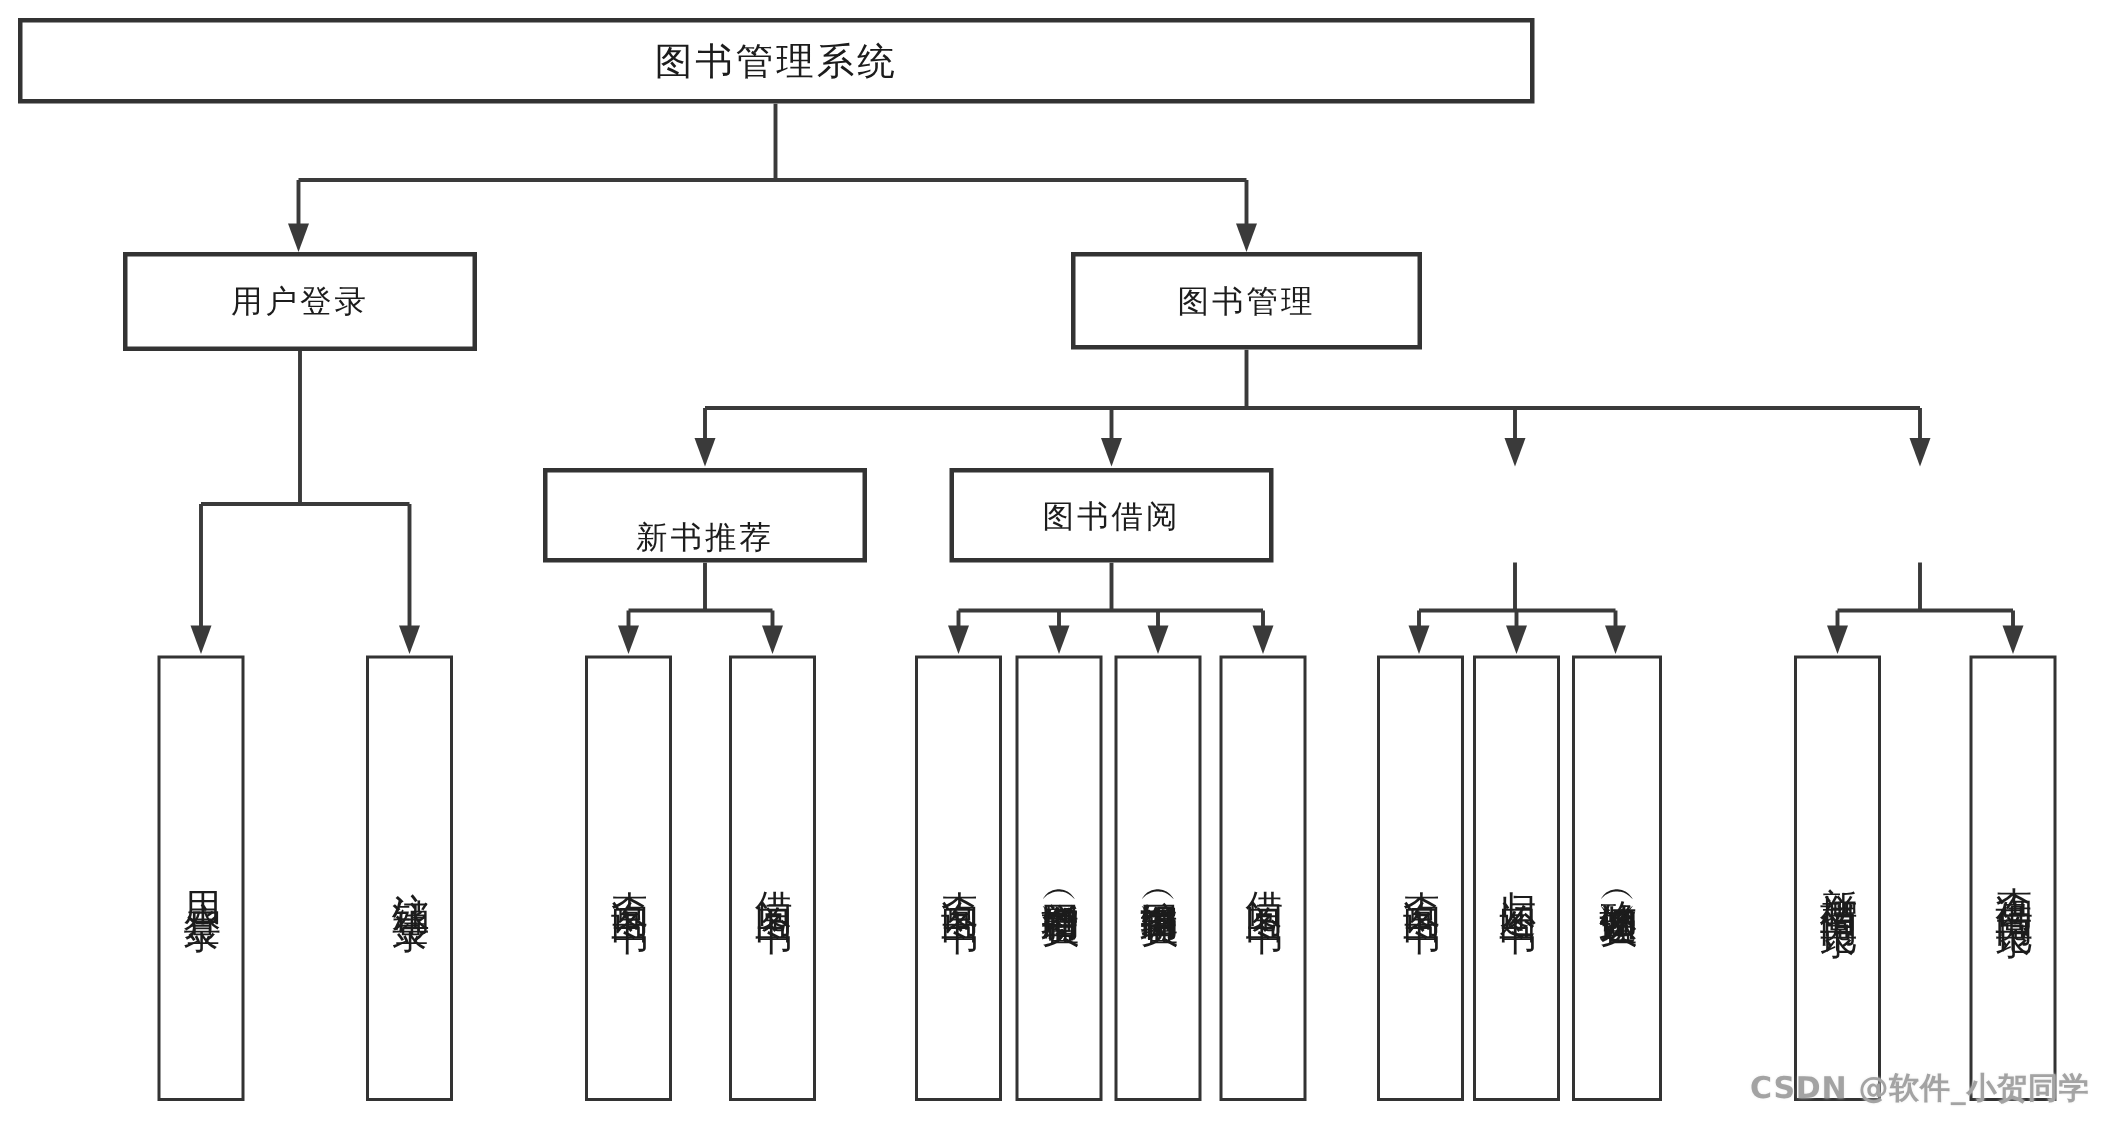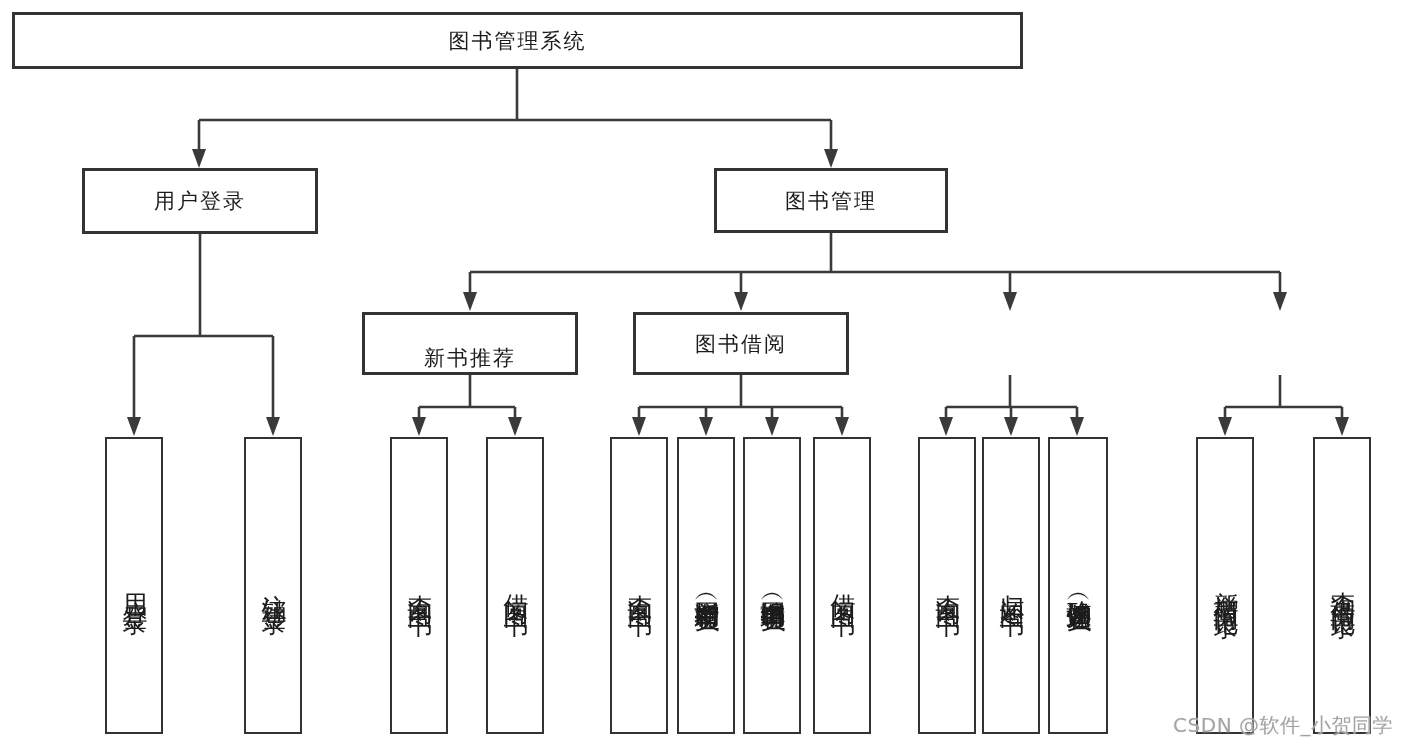--- a/index.html
+++ b/index.html
@@ -15,39 +15,40 @@
   #edges path{stroke:var(--line,#3a3a3a);stroke-width:2.6;fill:none;}
   #edges polygon{fill:var(--line,#3a3a3a);stroke:none;}
   .box{
     position:absolute;
     background:#ffffff;
     border:3px solid var(--border,#333333);
     box-sizing:border-box;
     display:flex;align-items:center;justify-content:center;
     z-index:2;
   }
-  .root-box{font-size:21px;letter-spacing:2px;}
+  .root-box{font-size:25px;letter-spacing:2px;}
   .lvl{font-size:21px;letter-spacing:2px;}
   .leaf{border-width:2.5px;}
   .leaf .v{
     writing-mode:vertical-rl;
     text-orientation:mixed;
     font-size:25px;
     line-height:1.15;
     white-space:nowrap;
   }
   #watermark{
     position:absolute;
     top:712px;right:12px;
     font-size:20px;
     letter-spacing:0.5px;
     color:var(--wm,#a3a3a3);
     text-shadow:0 0 2px #ececec;
     z-index:5;
     white-space:nowrap;
+    font-weight:bold;
   }
 </style>
 </head>
 <body>
 
 <div id="stage" style="--line: #3a3a3a; --border: #333333; --text: #1c1c1c; --wm: #a3a3a3;">
 
   <svg id="edges" viewBox="0 0 1405 747" xmlns="http://www.w3.org/2000/svg">
 
     <g>

